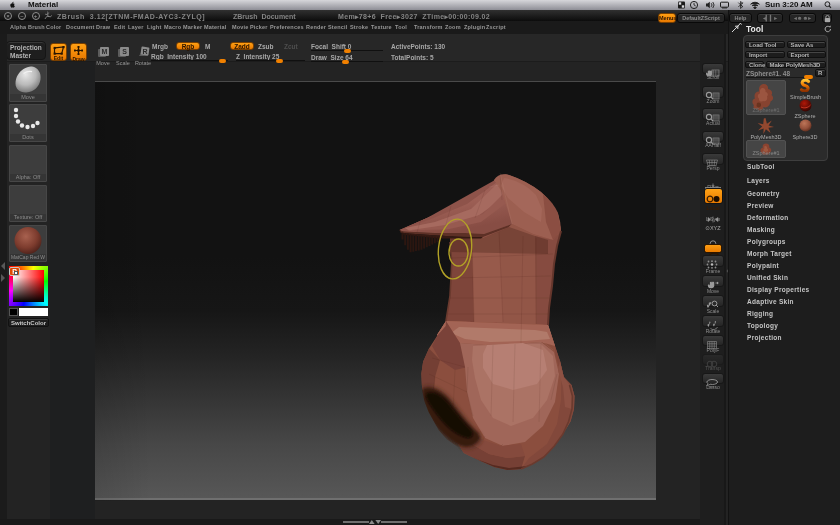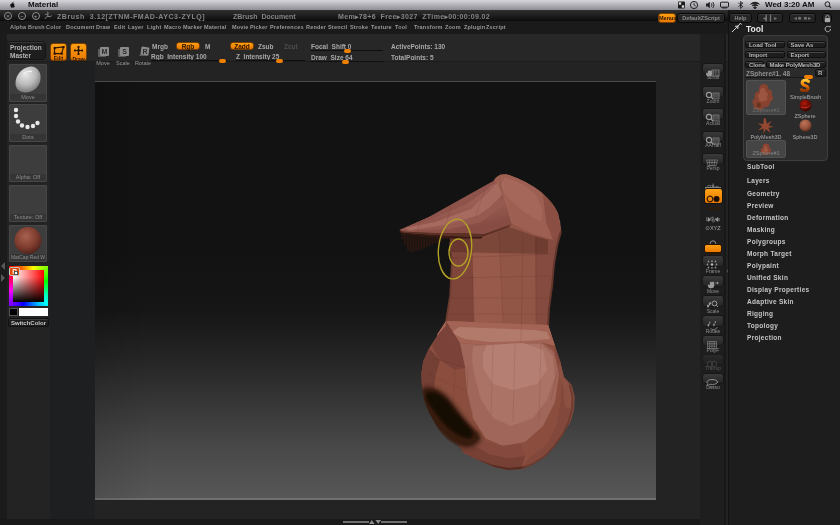--- a/index.html
+++ b/index.html
@@ -55,21 +55,21 @@
       <rect x="5.8" y="4.3" width="2.4" height="2.4" fill="#d9d9dd"></rect>
     <circle cx="18" cy="4" r="3.6" fill="none" stroke="#222" stroke-width="1"></circle>
       <path d="M18 4 L18 1.8 M18 4 L19.6 4.8" stroke="#222" stroke-width="0.9" fill="none"></path>
     <path d="M30 2.5 h1.6 l2.2 -1.8 v6.6 l-2.2 -1.8 h-1.6 z" fill="#222"></path>
       <path d="M35.2 2.2 a2.6 2.6 0 0 1 0 3.6 M36.8 1 a4.6 4.6 0 0 1 0 6" stroke="#222" stroke-width="0.9" fill="none"></path>
     <rect x="44.5" y="1.2" width="8" height="5" rx="0.8" fill="none" stroke="#1a1a1a" stroke-width="1"></rect>
       <rect x="46" y="6.6" width="5" height="0.8" fill="#1a1a1a"></rect>
     <path d="M64.5 0.5 v7 l2.3 -2 l-2.3 -1.7 l2.3 -1.6 z M62.3 1.6 l4.4 4.4 M62.3 6 l4.4 -4.4" stroke="#222" stroke-width="0.8" fill="none"></path>
     <path d="M74.5 3.3 a6 6 0 0 1 9 0 M76 5 a4 4 0 0 1 6 0 M77.6 6.6 a1.8 1.8 0 0 1 2.8 0 l-1.4 1.2 z" stroke="#222" stroke-width="1" fill="#222"></path>
   </svg>
-  <span class="abs txt" style="left:765px;">Wed 3:20 AM</span>
+  <span class="abs txt" style="left:765px;">Sun 3:20 AM</span>
   <svg class="abs" style="left:824px;top:1px" width="8" height="8" viewBox="0 0 8 8">
       <circle cx="3.4" cy="3.2" r="2.4" fill="none" stroke="#222" stroke-width="1"></circle>
       <path d="M5.2 5 L7 6.8" stroke="#222" stroke-width="1.1"></path>
     </svg>
 </div>
 
 <div id="titlebar" class="abs"></div>
 <div class="abs winbtn" style="left:4px;">×</div>
 <div class="abs winbtn" style="left:18px;">−</div>
 <div class="abs winbtn" style="left:31.5px;">+</div>

